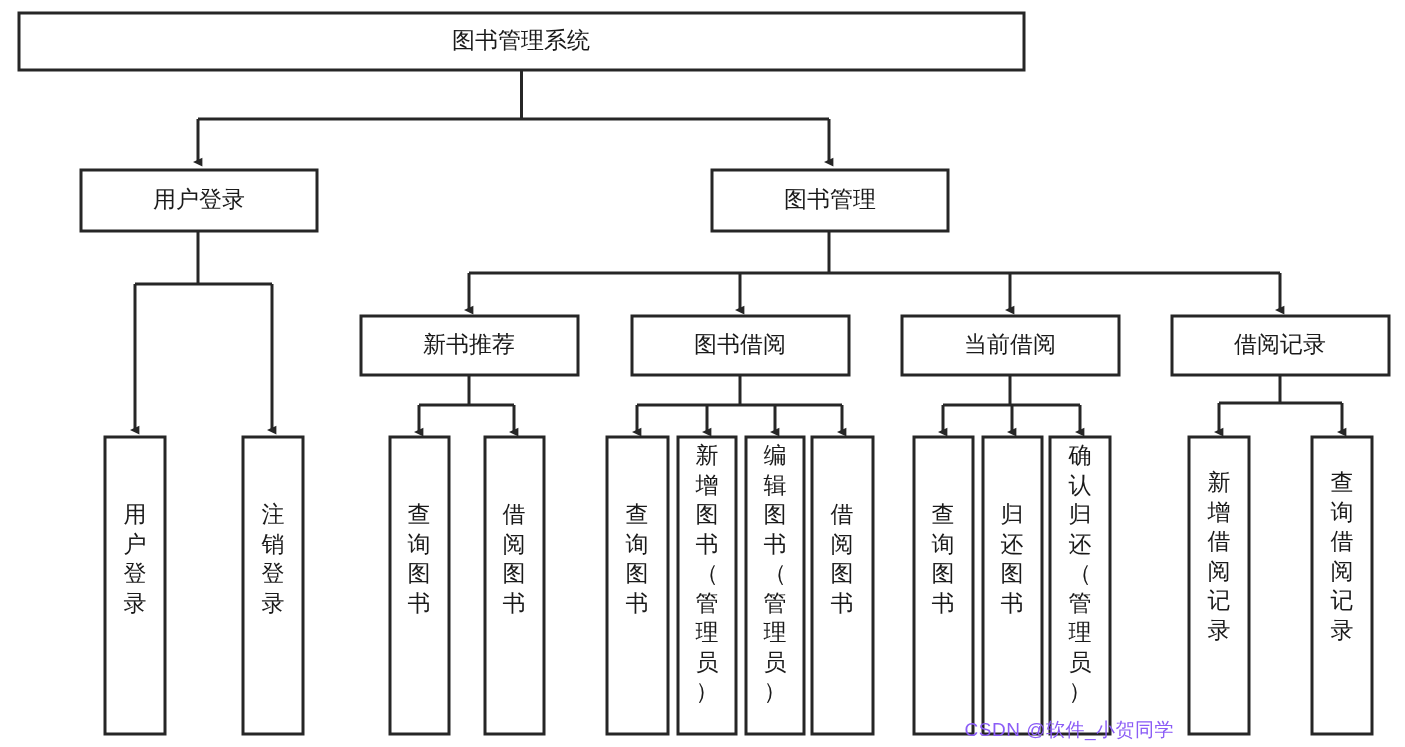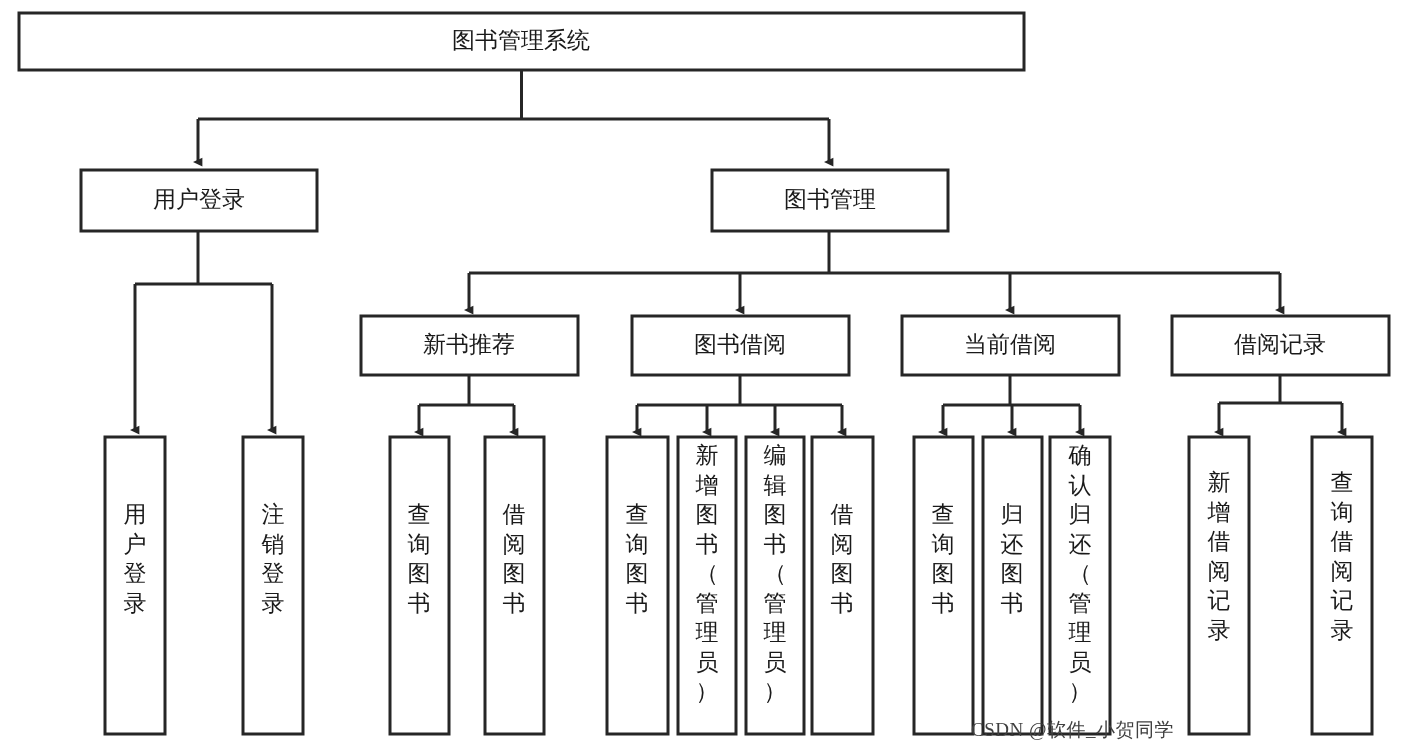--- a/index.html
+++ b/index.html
@@ -47,23 +47,23 @@
   .node-label-v {
     font-family: "Liberation Sans", sans-serif;
     font-size: 23px;
     fill: #1a1a1a;
     text-anchor: middle;
   }
   .watermark {
     position: absolute;
     right: 8px;
     bottom: 4px;
-    font-family: Liberation Serif, serif;
+    font-family: Liberation Sans, sans-serif;
     font-size: 19px;
-    color: #404040;
+    color: #8b5cf6;
     white-space: nowrap;
     letter-spacing: 0.5px;
     margin-left: 37px;
   }
 </style>
 </head>
 <body>
 
 <div id="diagram-root">
 

